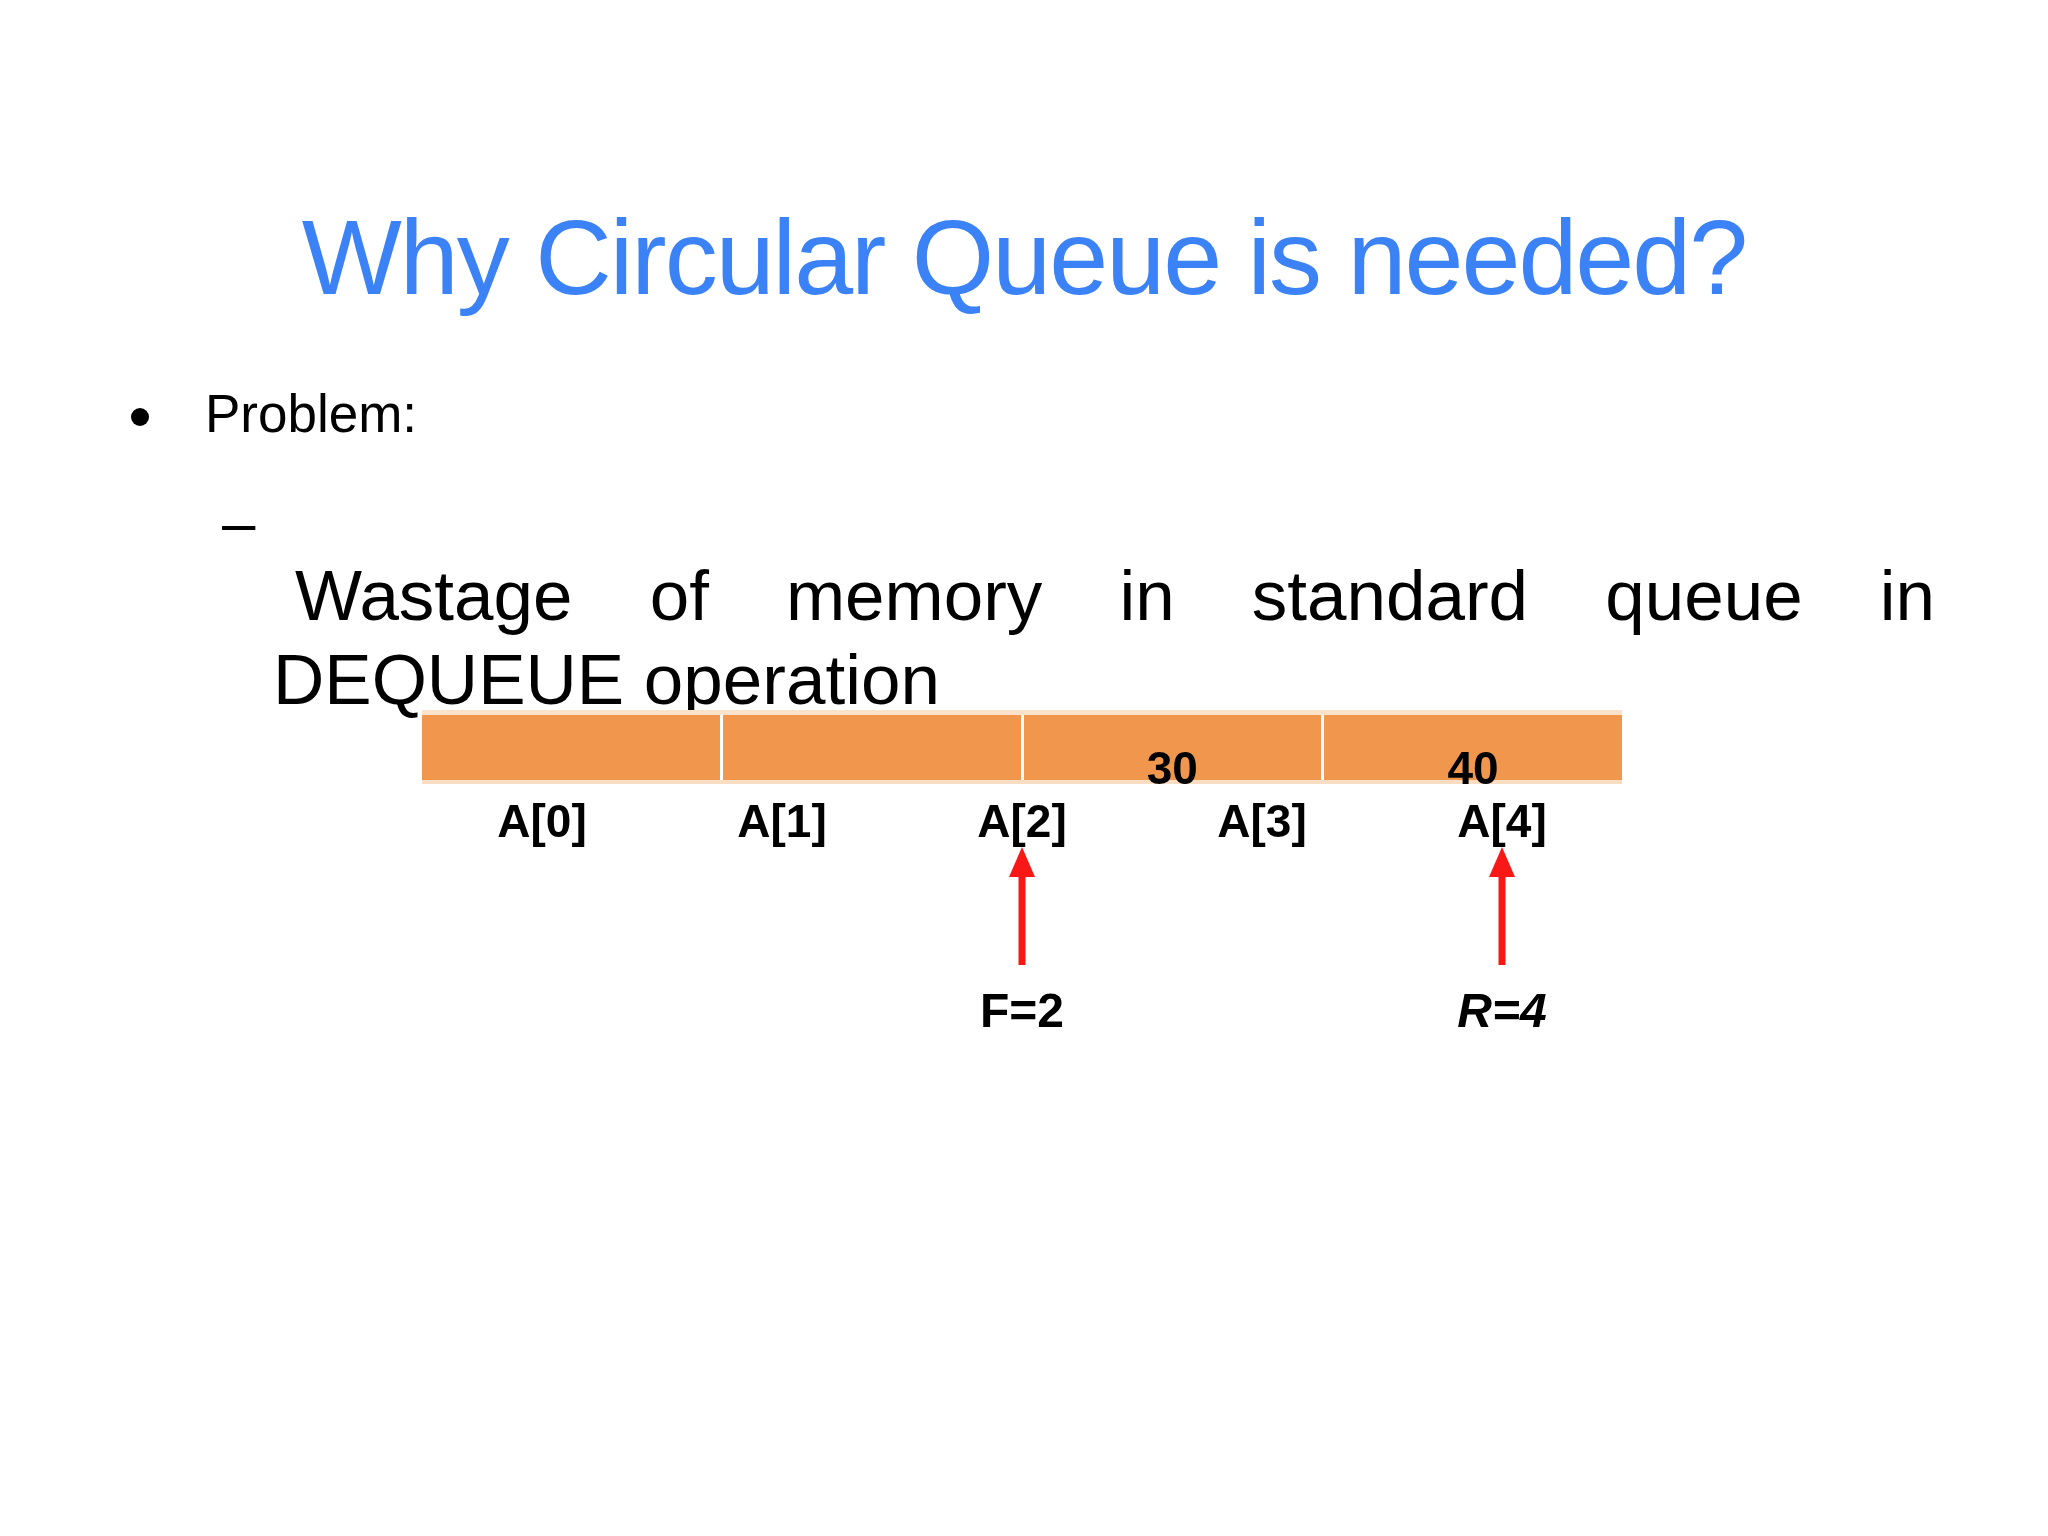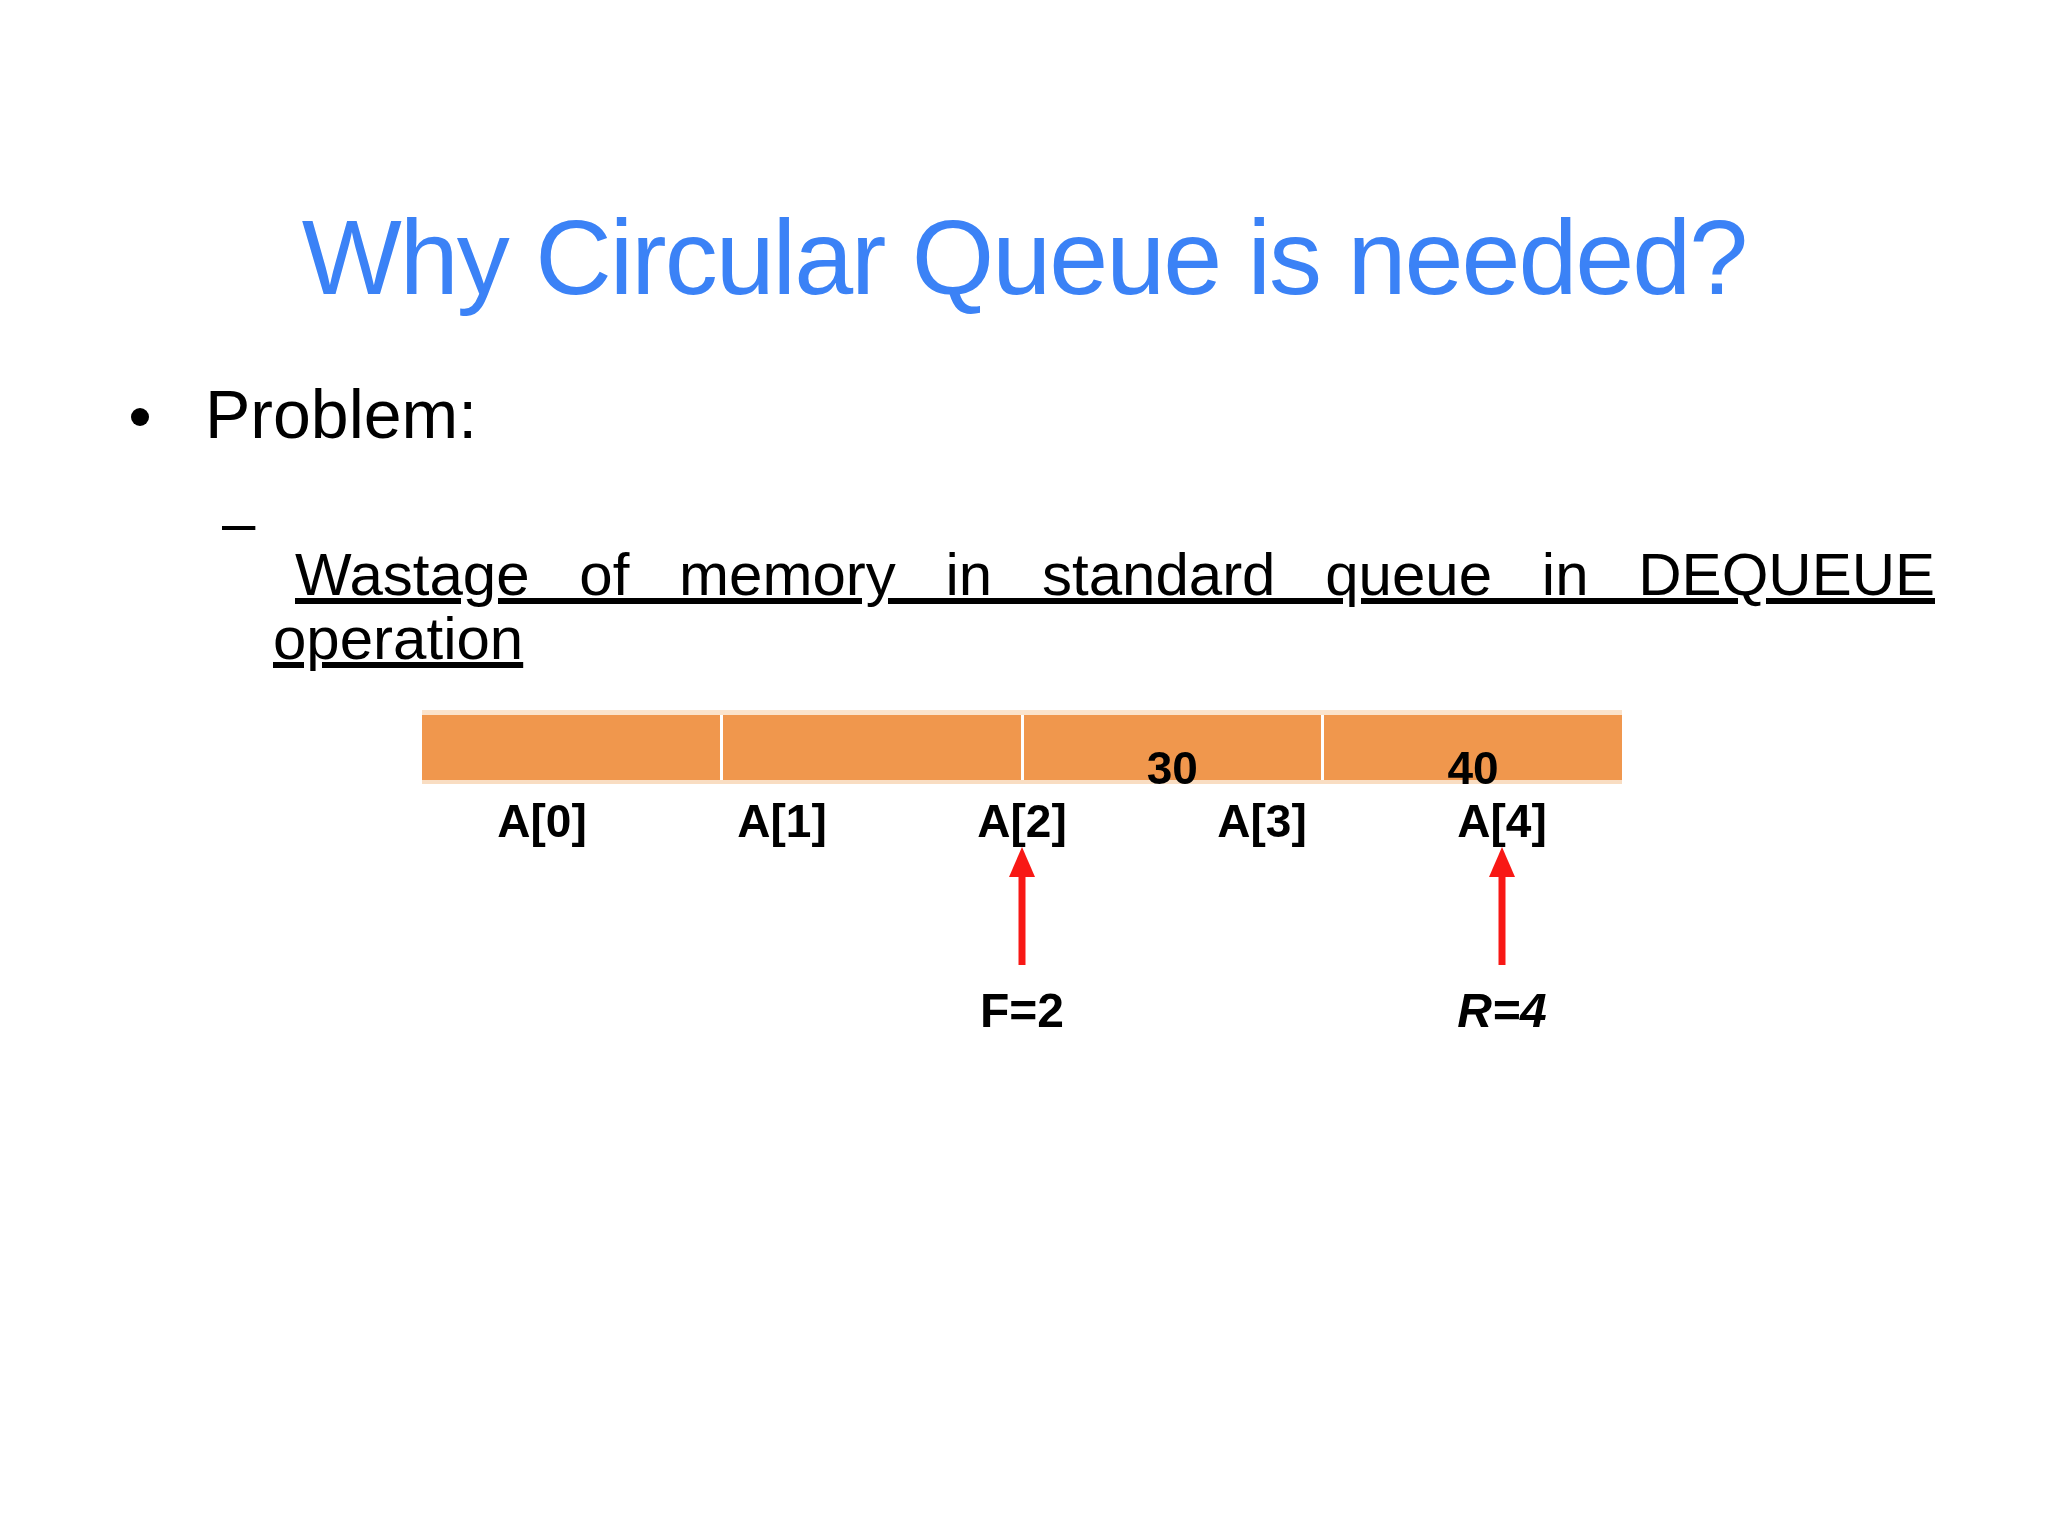--- a/index.html
+++ b/index.html
@@ -39,42 +39,41 @@
     top: 408px;
     width: 18px;
     height: 18px;
     border-radius: 50%;
     background: #000000;
   }
   .bullet-text {
     position: absolute;
     left: 205px;
     top: 378px;
-    font-size: 68px;
+    font-size: 53px;
     line-height: 72px;
   }
 
   
   .sub-dash {
     position: absolute;
     left: 222px;
     top: 483px;
     font-size: 60px;
     line-height: 80px;
   }
   .sub-text {
     position: absolute;
     left: 273px;
     top: 483px;
     width: 1662px;
-    font-size: 60px;
-    line-height: 64px;
+    font-size: 71px;
+    line-height: 84px;
     text-align: justify;
     text-indent: 22px;
-    text-decoration: underline;
   }
 
   
   .array-bar {
     position: absolute;
     left: 422px;
     top: 710px;
     width: 1200px;
     height: 74px;
     display: flex;

